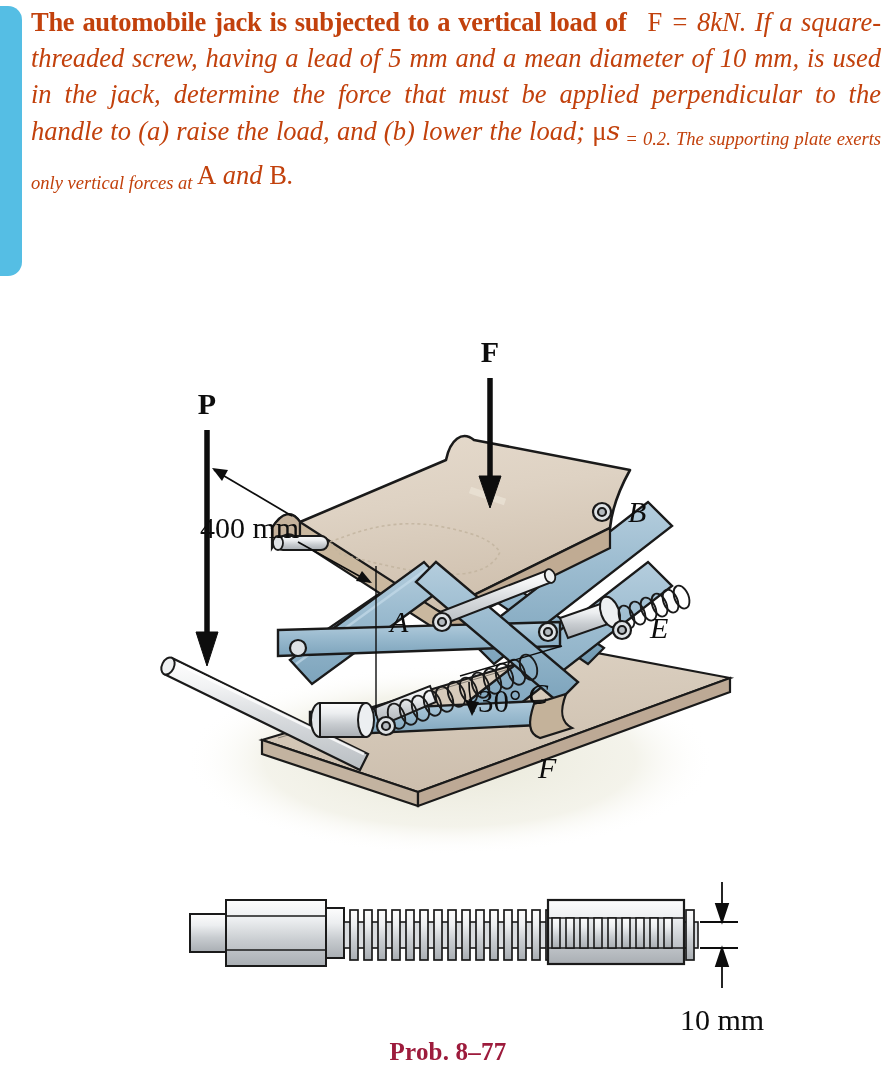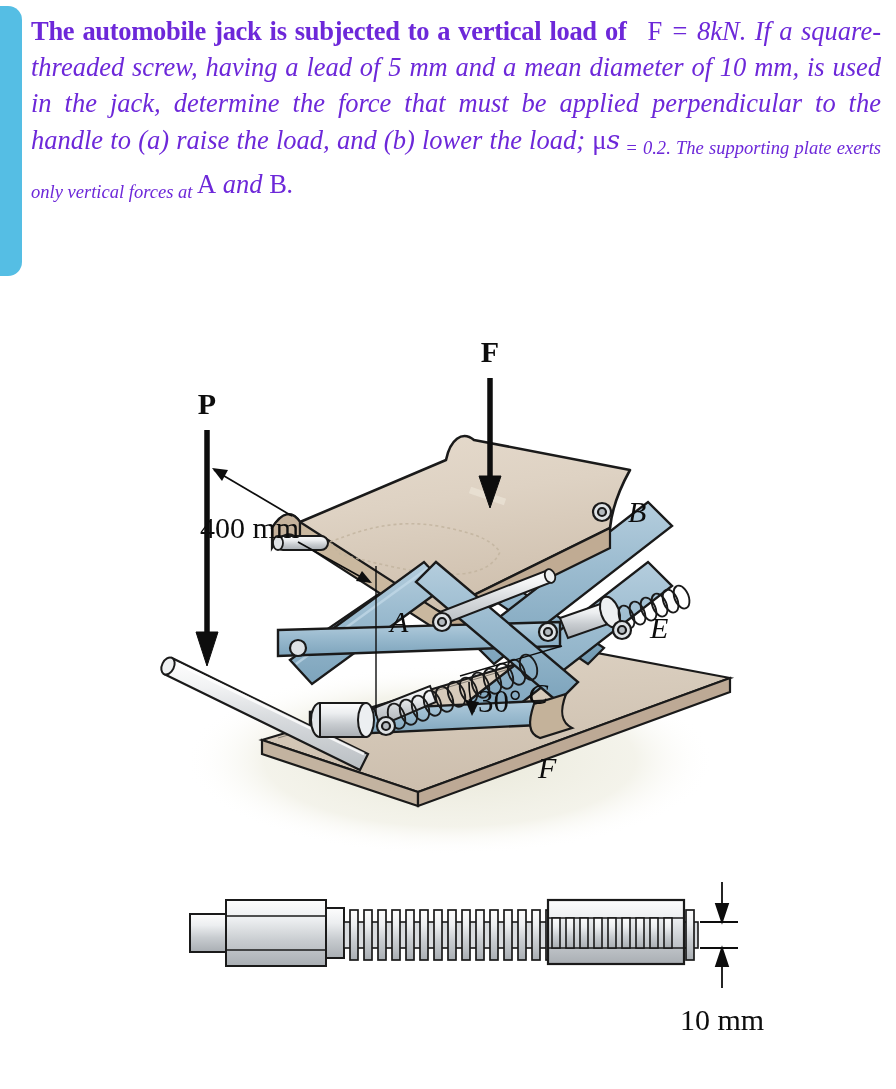--- a/index.html
+++ b/index.html
@@ -19,22 +19,22 @@
     background:#55bee4;border-radius:14px;
   }
   .chapter-tab-num{
     position:absolute;left:-4px;top:118px;width:30px;
     color:#ffffff;font-weight:bold;font-size:30px;line-height:30px;
     font-family:"Liberation Serif",serif;text-align:left;
   }
 
   
   .statement{
-    position:absolute;left:31px;top:13px;width:850px;
-    font-size:26.5px;line-height:36.2px;color:#6d28d9;
+    position:absolute;left:31px;top:4px;width:850px;
+    font-size:26.5px;line-height:36.2px;color:#c2410c;
     text-align:justify;text-justify:inter-word;
     font-family:"Liberation Serif","DejaVu Serif",serif;
   }
   .statement .pnum{font-weight:bold;letter-spacing:-0.3px;}
   .statement .gap{display:inline-block;width:13px;}
   .it{font-style:italic;}
   .mu{font-style:italic;font-family:"DejaVu Serif",serif;}
   .sub{font-size:0.70em;vertical-align:-0.28em;font-style:italic;}
 
   
@@ -330,14 +330,15 @@
         <line x1="722" y1="552" x2="722" y2="584"></line>
         <polygon points="722,592 716,574 728,574"></polygon>
         <line x1="722" y1="658" x2="722" y2="626"></line>
         <polygon points="722,618 716,636 728,636"></polygon>
       </g>
       <text x="722" y="700" text-anchor="middle" font-family="Liberation Serif, serif" font-size="30" fill="#0d0d0d">10 mm</text>
     </g>
   </svg>
   </div>
 
+  <div class="caption">Prob. 8–77</div>
 
 </div>
 
 </body></html>

